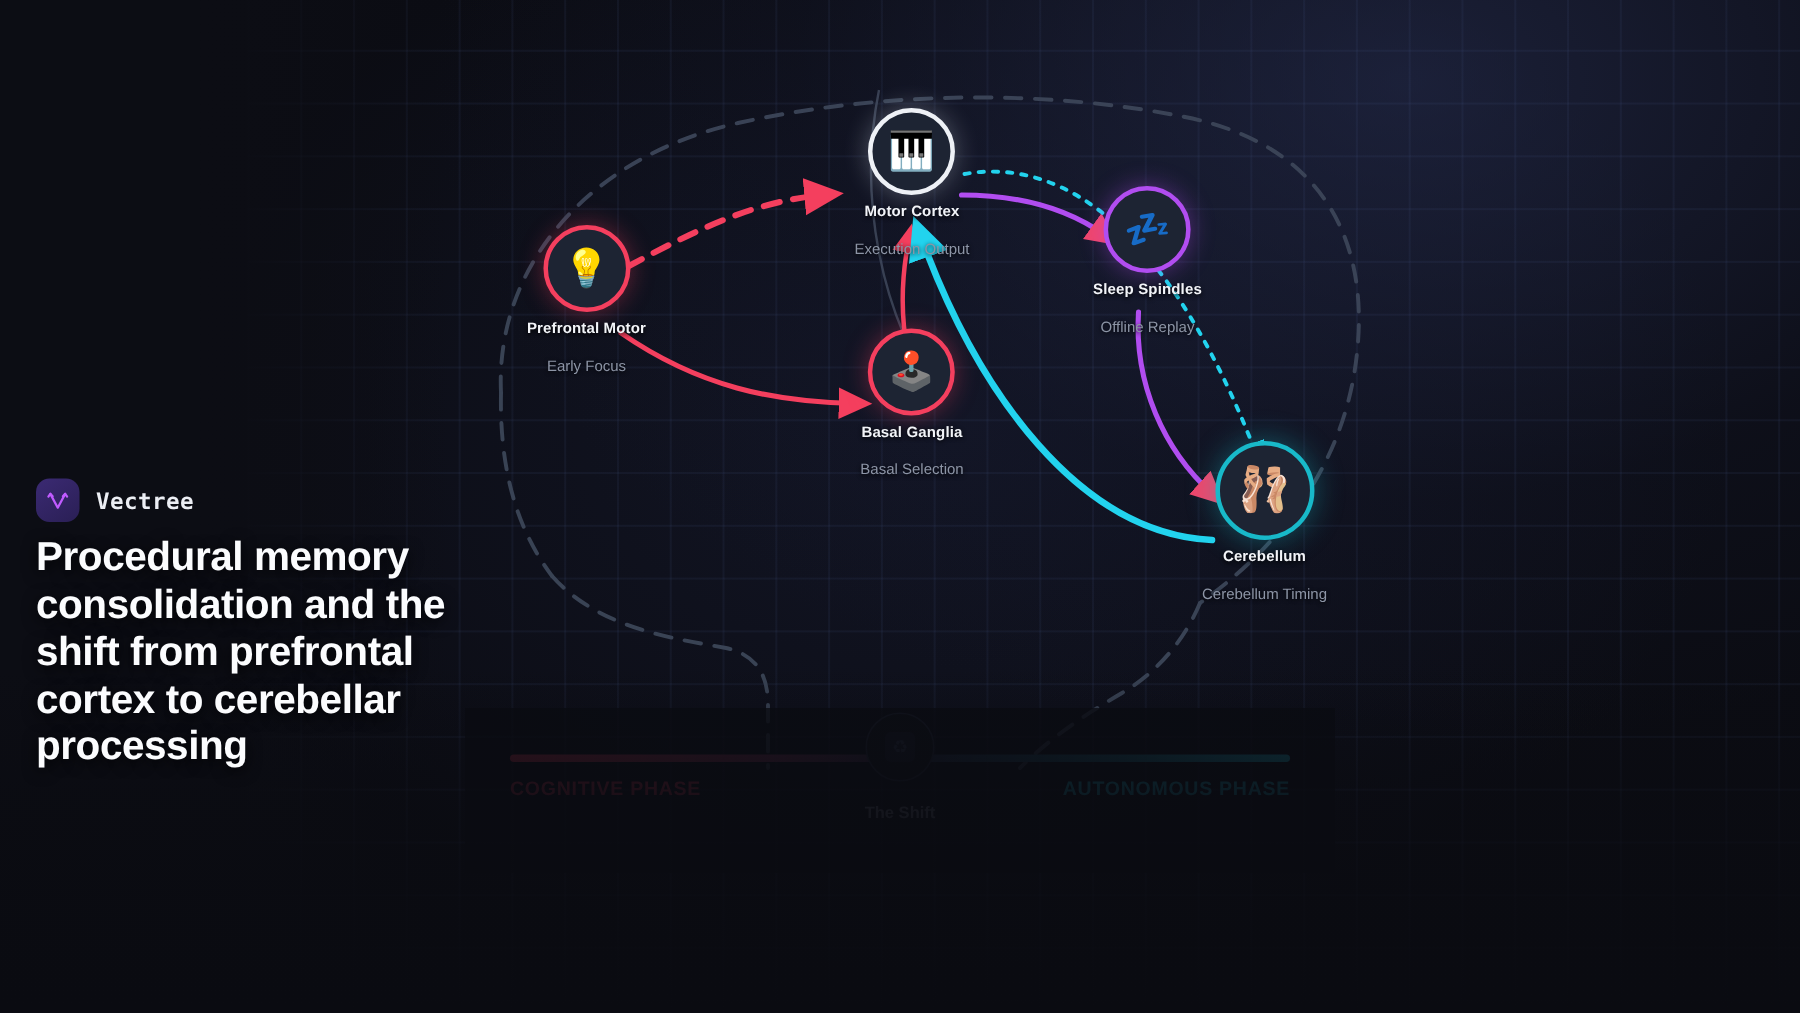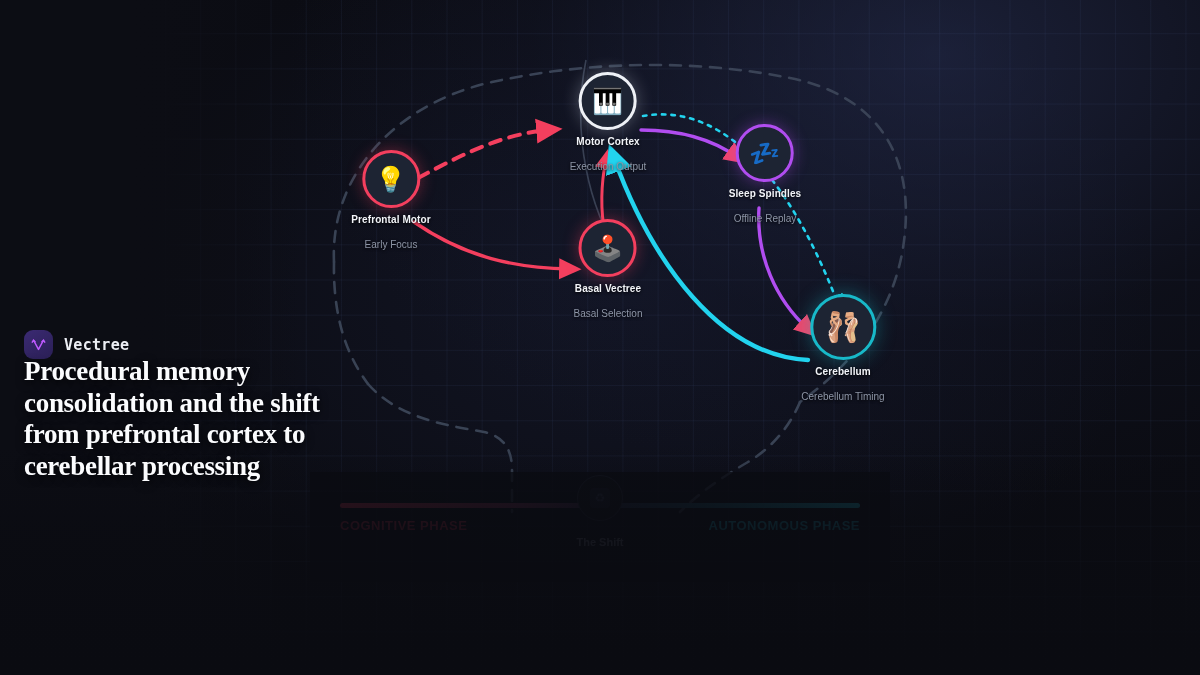--- a/index.html
+++ b/index.html
@@ -71,28 +71,28 @@
   .pknob .sq{width:20px;height:20px;border-radius:4px;background:#1c2030;
     display:flex;align-items:center;justify-content:center;font-size:12px;color:#39405a;}
   .pl,.pr{position:absolute;top:26px;font-size:13px;font-weight:bold;letter-spacing:.5px;}
   .pl{left:0;color:#f43f5e;}
   .pr{right:0;color:#22d3ee;}
   .pshift{position:absolute;left:50%;top:44px;transform:translateX(-50%);
     font-size:11px;font-weight:bold;color:#9aa2b4;white-space:nowrap;}
   .phasedim{position:absolute;inset:-20px -30px;background:rgba(10,11,17,.80);pointer-events:none;}
 
   
-  .brand{position:absolute;left:24px;top:330px;display:flex;align-items:center;gap:11px;}
+  .brand{position:absolute;left:24px;top:319px;display:flex;align-items:center;gap:11px;}
   .brandmark{width:29px;height:29px;border-radius:9px;
     background:linear-gradient(145deg,#3b2a73,#2a1f55);
     display:flex;align-items:center;justify-content:center;}
   .brandname{font-family:"DejaVu Sans Mono", monospace;font-size:15px;font-weight:bold;color:#eceef4;letter-spacing:.3px;}
   .headline{
     position:absolute;left:24px;top:356px;width:300px;
-    font-family:Liberation Serif, serif;font-weight:bold;
+    font-family:Liberation Sans, sans-serif;font-weight:bold;
     font-size:27px;line-height:31.5px;color:#fbfcfe;letter-spacing:-.3px;
     text-shadow:0 2px 10px rgba(0,0,0,.85);
   }
   .urlbar{
     position:absolute;left:305px;top:623px;
     font-family:"DejaVu Sans Mono", monospace;font-size:12.5px;color:#6b7governor;
     color:#6b7284;letter-spacing:-.2px;white-space:nowrap;
   }
 </style>
 </head>
@@ -154,21 +154,21 @@
     </div>
 
     <div class="node n-mc" style="left:608px;top:122px">
       <div class="disc">🎹</div>
       <div class="lbl">Motor Cortex</div>
       <div class="sub">Execution Output</div>
     </div>
 
     <div class="node n-bg" style="left:608px;top:269px">
       <div class="disc">🕹️</div>
-      <div class="lbl">Basal Vectree</div>
+      <div class="lbl">Basal Ganglia</div>
       <div class="sub">Basal Selection</div>
     </div>
 
     <div class="node n-ss" style="left:765px;top:174px">
       <div class="disc">💤</div>
       <div class="lbl">Sleep Spindles</div>
       <div class="sub">Offline Replay</div>
     </div>
 
     <div class="node n-cb" style="left:843px;top:348px">

